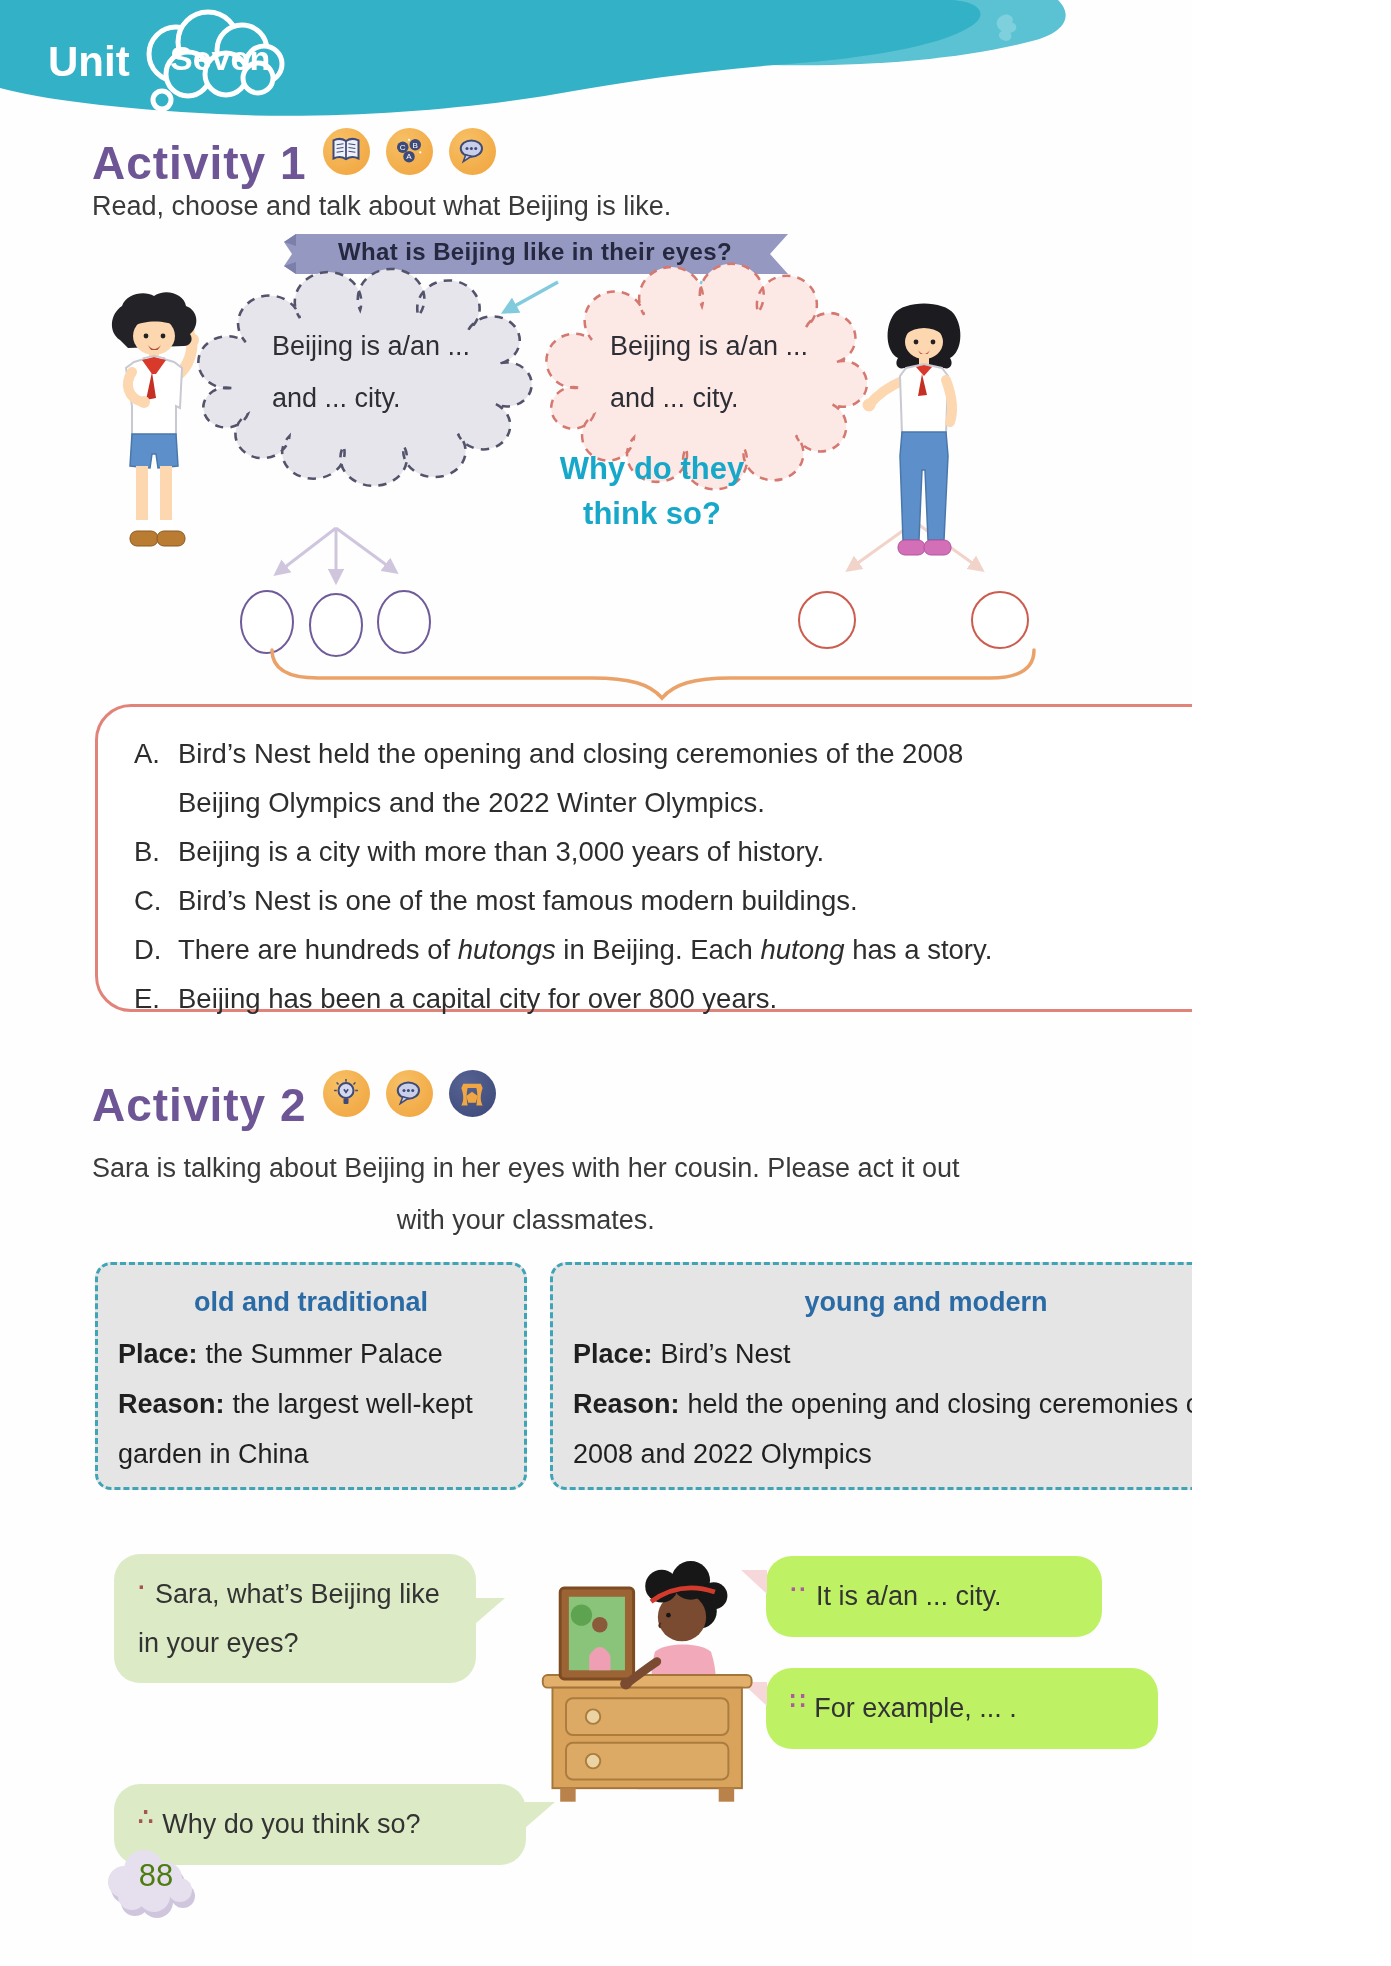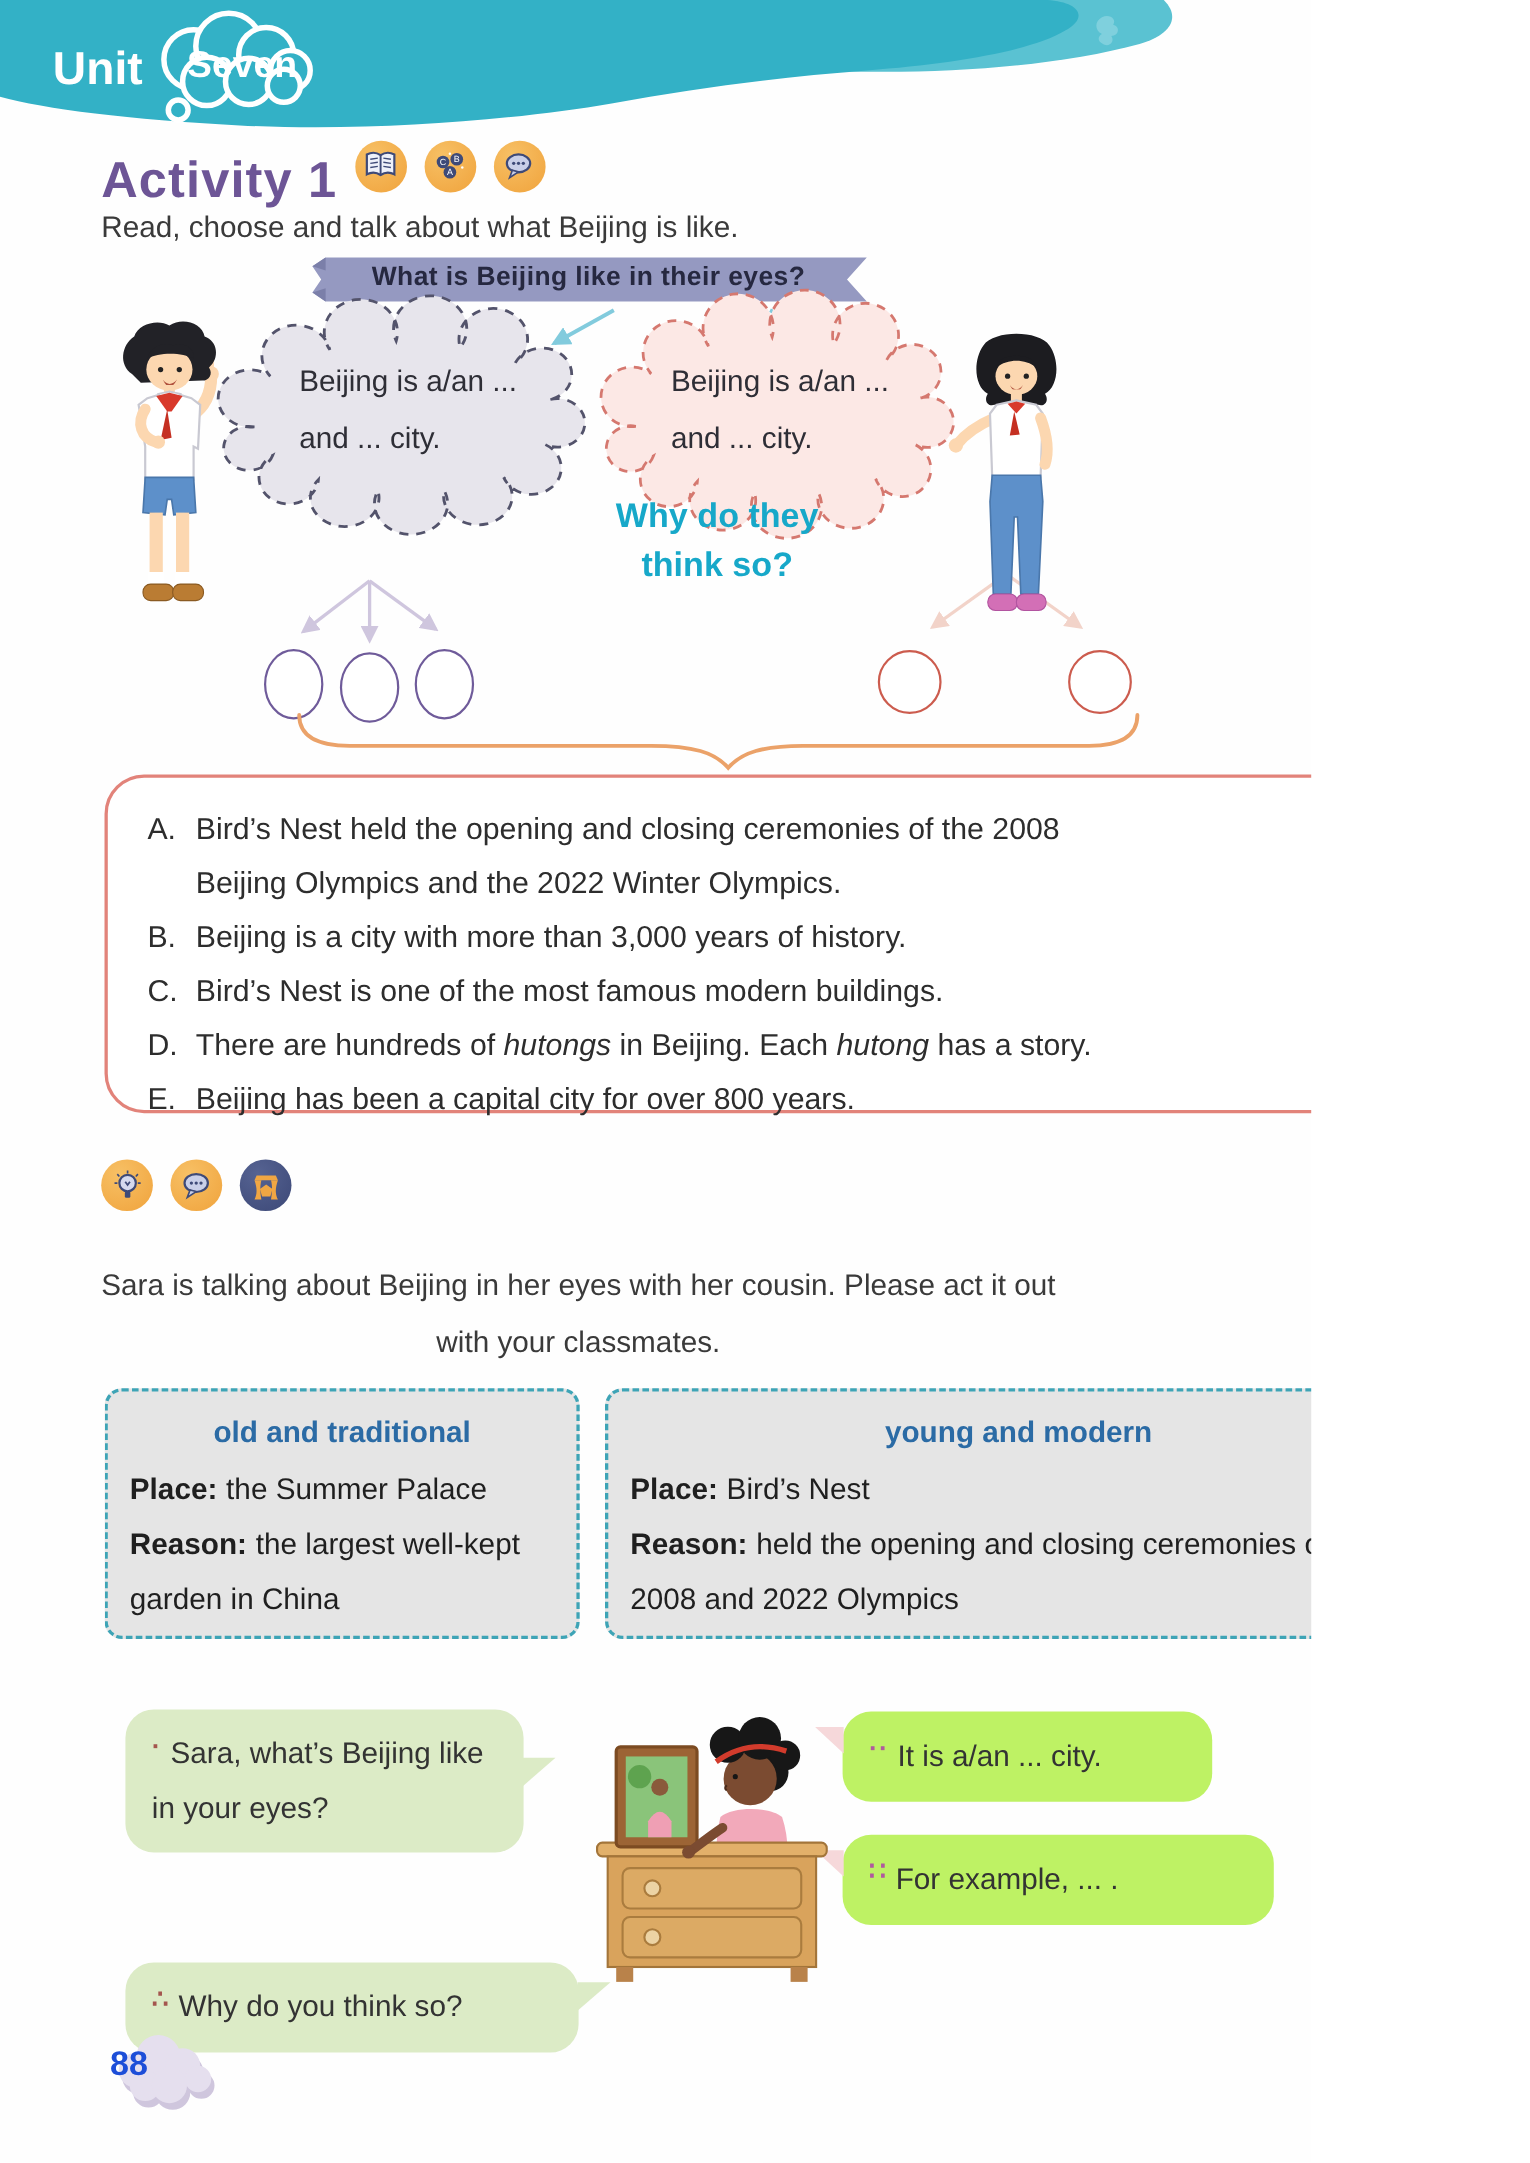--- a/index.html
+++ b/index.html
@@ -53,22 +53,22 @@
      border-top:24px solid #f6d8da;border-left:26px solid transparent;}
   .marker{font-weight:bold;font-size:24px;position:relative;top:-8px;margin-right:8px;letter-spacing:1px;}
   .marker.g{color:#a4564e;}
   .marker.p{color:#b05a9e;}
 
   #bub-g1{left:100px;top:1554px;width:362px;}
   #bub-g2{left:100px;top:1784px;width:412px;}
   #bub-p1{left:752px;top:1556px;width:336px;}
   #bub-p2{left:752px;top:1668px;width:392px;}
 
-  .page-num{position:absolute;left:100px;top:1858px;width:112px;text-align:left;
-     font-size:31px;color:#1d4ed8;font-weight:bold;}
+  .page-num{position:absolute;left:100px;top:1858px;width:112px;text-align:center;
+     font-size:31px;color:#4d7c0f;font-weight:normal;}
 </style>
 </head>
 <body>
 
 <div class="page">
 
   <svg class="abs" style="left:0;top:0" width="1391" height="140" viewBox="0 0 1391 140">
     <path d="M468,0 L1058,0 C1074,16 1064,32 1036,40 C948,64 818,70 712,62 C612,54 516,28 468,0 Z" fill="#5ac2d2"></path>
     <g fill="#7fd0dd">
       <path transform="translate(766,6)" d="M8,2 C16,-2 24,4 20,10 C28,12 26,22 18,22 C22,28 16,34 10,31 C2,28 4,22 8,20 C0,16 0,6 8,2 Z"></path>
@@ -257,20 +257,21 @@
       <span class="opt-label">D.</span>
       <span><span>There are hundreds of </span><i>hutongs</i><span> in Beijing. Each </span><i>hutong</i><span> has a story.</span></span>
     </div>
     <div class="opt-row">
       <span class="opt-label">E.</span>
       <span>Beijing has been a capital city for over 800 years.</span>
     </div>
   </div>
 
   <div class="act-row" id="a2-row" style="left:92px;top:1054px">
+    <div class="act-title">Activity 2</div>
     <div class="icon-circle">
       <svg width="30" height="30" viewBox="0 0 24 24">
         <g stroke="#3e4a78" stroke-width="1.2">
           <line x1="12" y1="0.8" x2="12" y2="3"></line>
             <line x1="4.5" y1="3.5" x2="6" y2="5.2"></line>
           <line x1="19.5" y1="3.5" x2="18" y2="5.2"></line>
             <line x1="2.5" y1="10" x2="4.6" y2="10"></line>
           <line x1="21.5" y1="10" x2="19.4" y2="10"></line>
         </g>
         <circle cx="12" cy="10" r="6" fill="#d5d9ee" stroke="#3e4a78" stroke-width="1.6"></circle>

